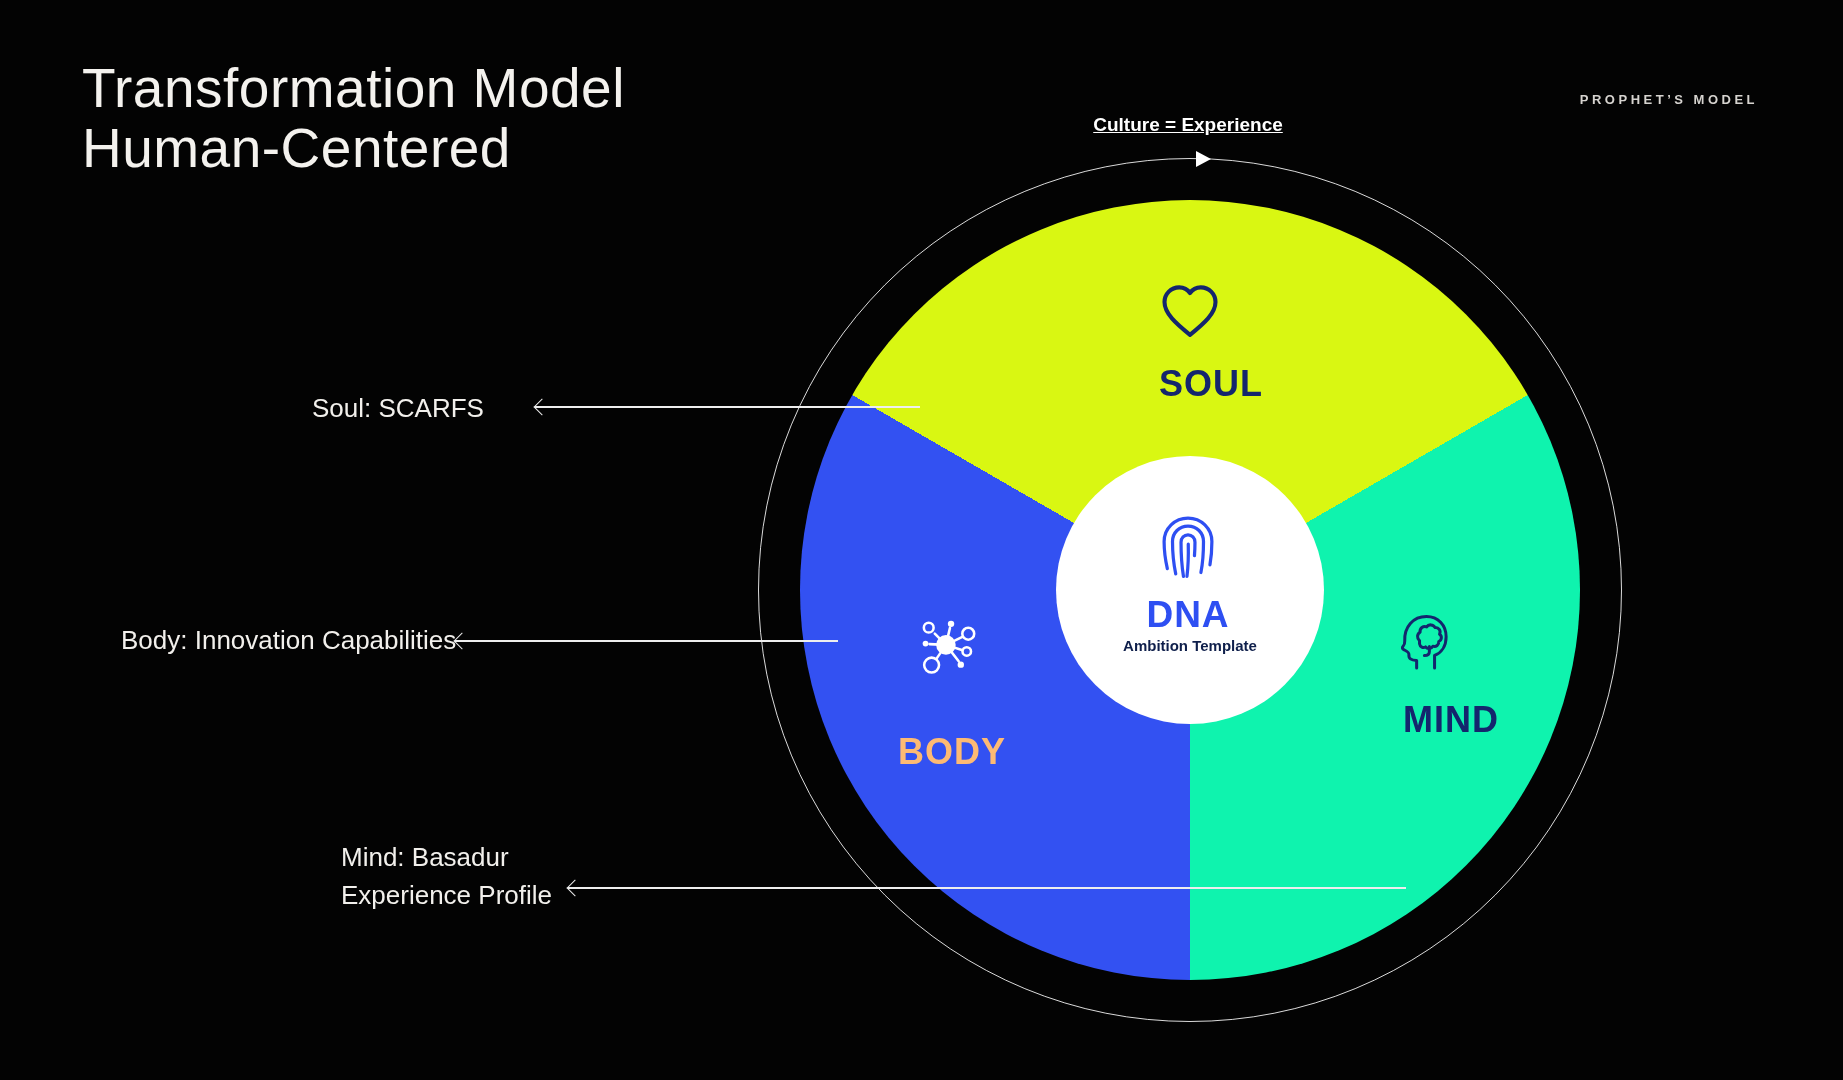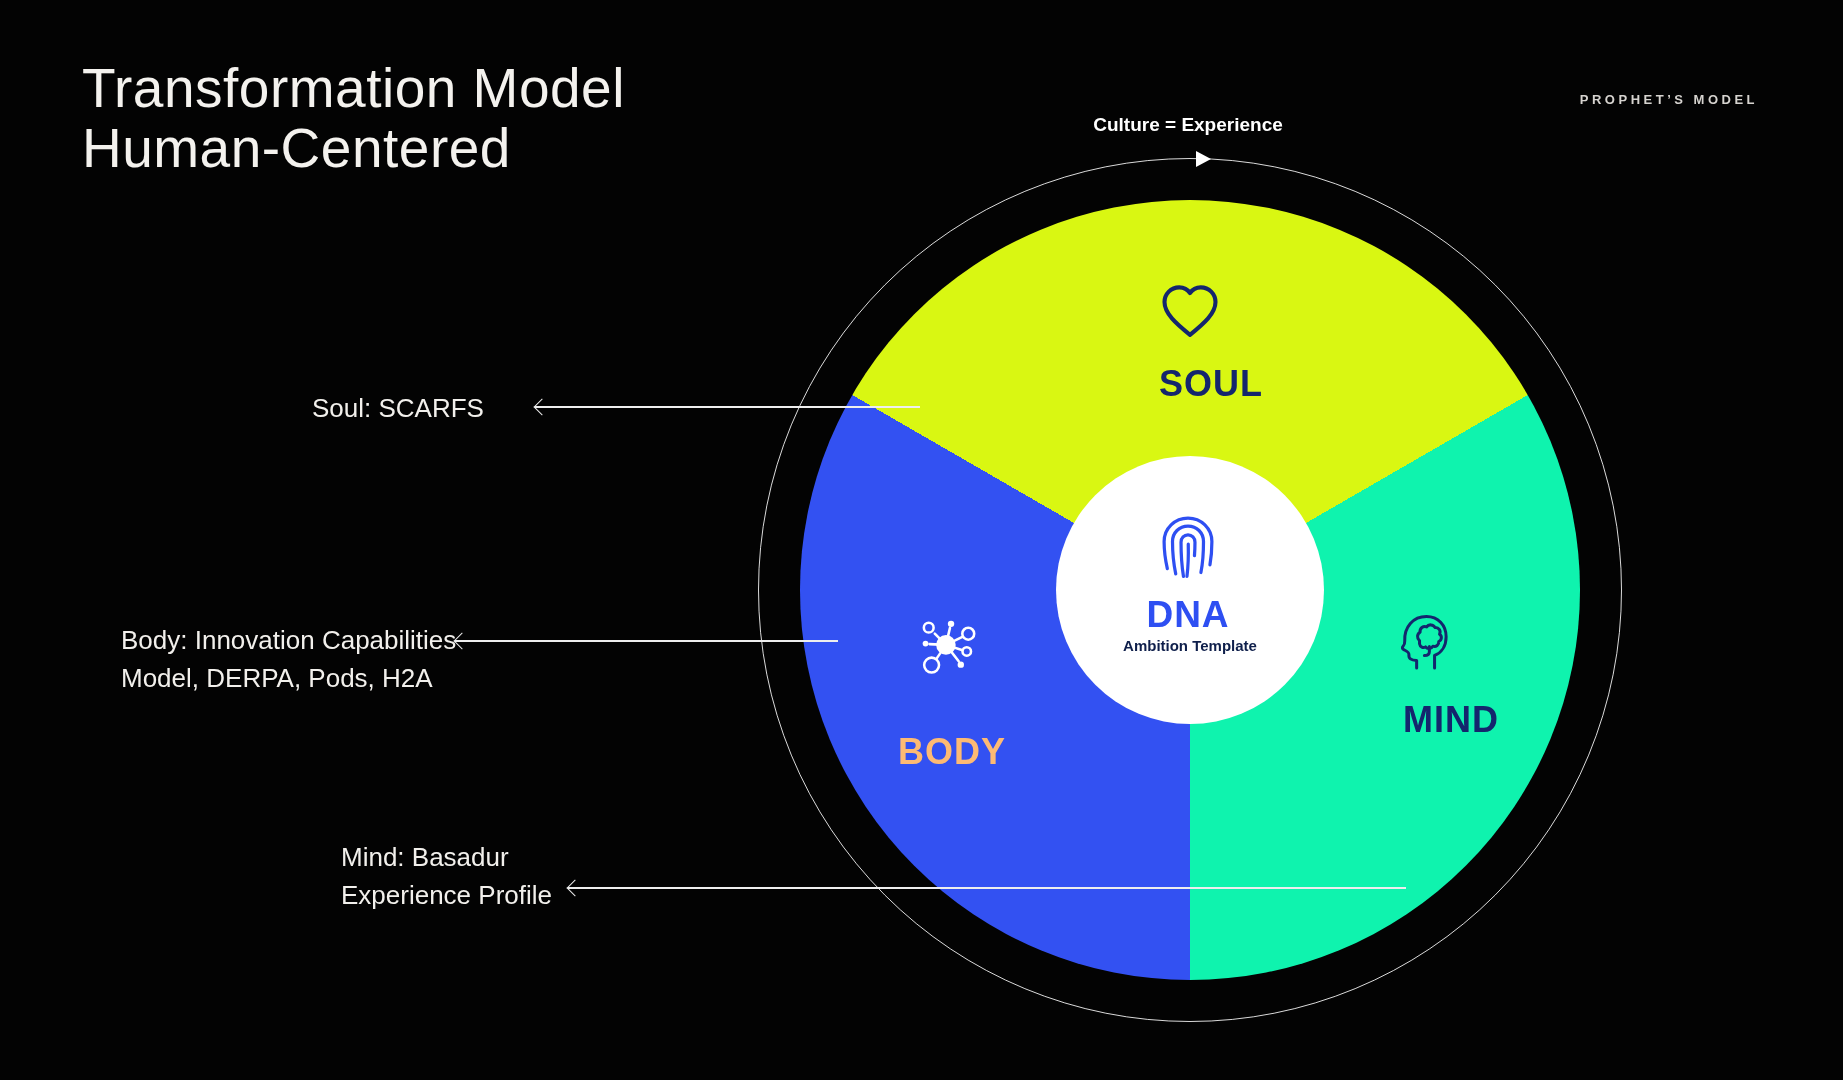--- a/index.html
+++ b/index.html
@@ -14,21 +14,21 @@
   .brand{position:absolute;right:85px;top:92px;color:#d6d3cf;
          font-weight:700;font-size:13px;letter-spacing:3.5px;}
 
   
   .ring{position:absolute;left:758px;top:158px;width:864px;height:864px;
         border:1.5px solid rgba(255,255,255,.85);border-radius:50%;box-sizing:border-box;}
   .ring-arrow{position:absolute;left:1196px;top:151px;width:0;height:0;
         border-top:8px solid transparent;border-bottom:8px solid transparent;
         border-left:15px solid #fff;}
   .orbit-label{position:absolute;left:1188px;top:114px;transform:translateX(-50%);
-        color:#fff;font-size:19px;font-weight:700;white-space:nowrap;}
+        color:#fff;font-size:19px;font-weight:700;white-space:nowrap;text-decoration:underline;}
 
   
   .pie{position:absolute;left:800px;top:200px;width:780px;height:780px;border-radius:50%;}
   .hub{position:absolute;left:1056px;top:456px;width:268px;height:268px;border-radius:50%;
        background:#fff;}
 
   .sector-label{position:absolute;transform:translateX(-50%);font-weight:700;
        font-size:36px;letter-spacing:1px;white-space:nowrap;}
   .navy{color:#14266d;margin-left:21px;} .white{color:#fdba74;margin-top:43px;}
 
@@ -111,21 +111,20 @@
     </g>
   </svg>
   <div class="hub-title">DNA</div>
   <div class="hub-sub">Ambition Template</div>
 
   <div class="note" style="left:312px;top:389px">Soul: SCARFS</div>
   <div class="arrow" style="left:535px;top:406px;width:385px"></div>
 
   <div class="note" style="left:121px;top:621px">
     <div>Body: Innovation Capabilities</div>
-    <div>Model, DERPA, Pods, H2A</div>
   </div>
   <div class="arrow" style="left:455px;top:640px;width:383px"></div>
 
   <div class="note" style="left:341px;top:838px">
     <div>Mind: Basadur</div>
     <div>Experience Profile</div>
   </div>
   <div class="arrow" style="left:568px;top:887px;width:838px"></div>
 
 </div>

